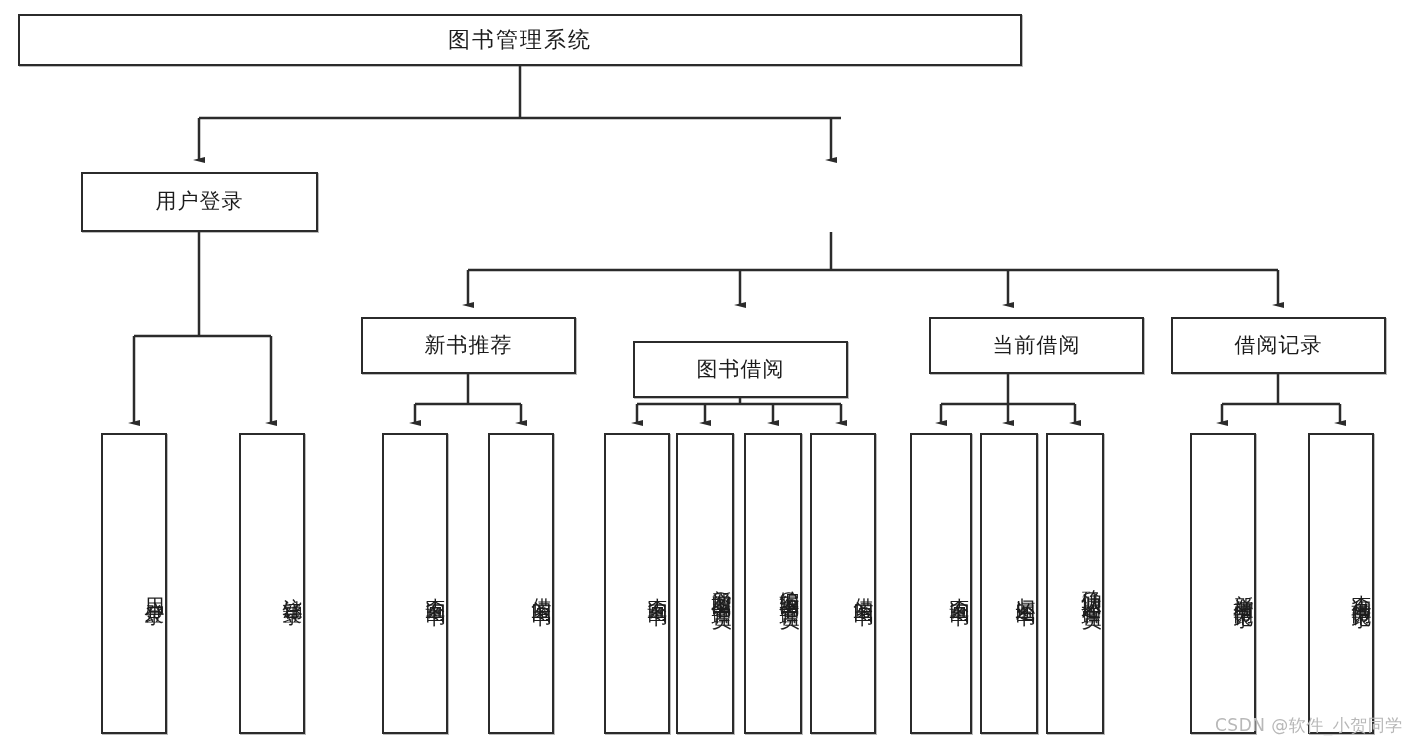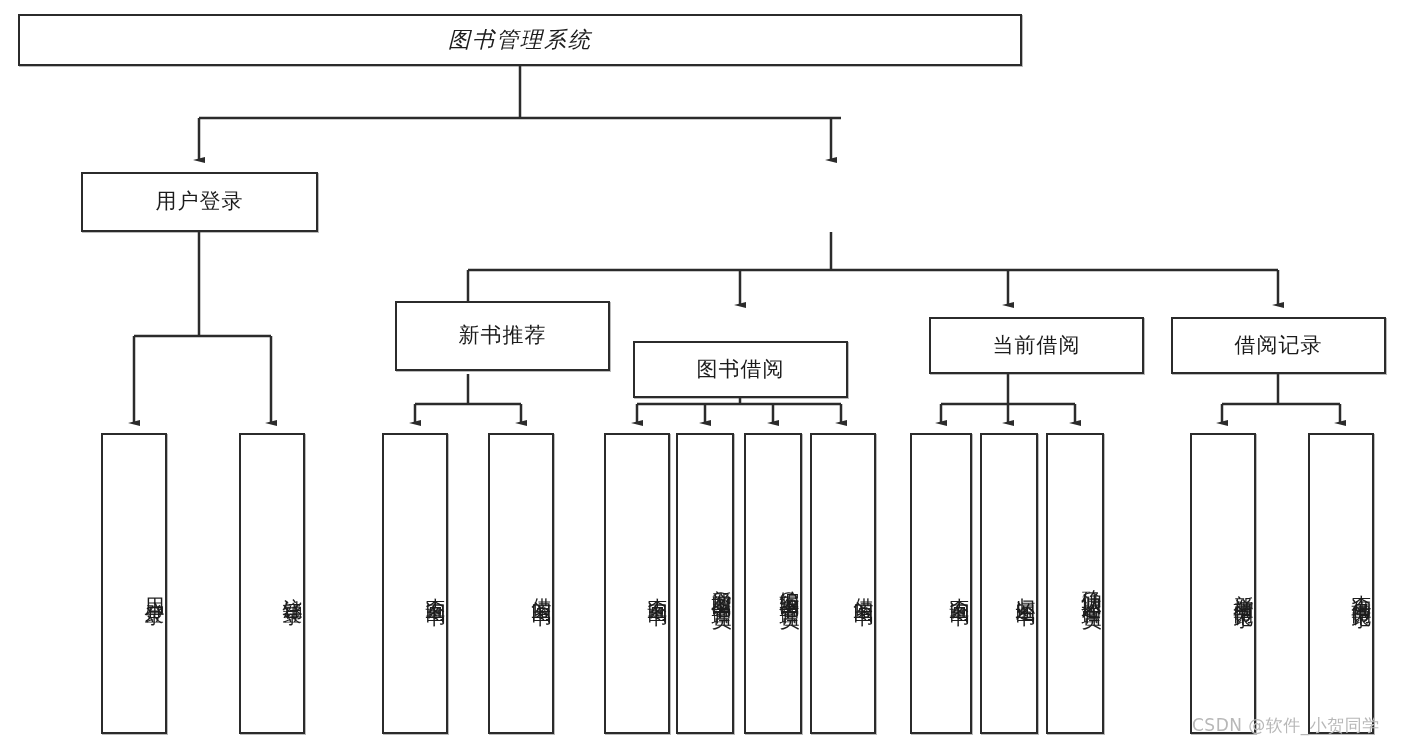--- a/index.html
+++ b/index.html
@@ -114,29 +114,29 @@
       <path d="M1008,404 L1008,423" marker-end="url(#arrow)"></path>
       <path d="M1075,404 L1075,423" marker-end="url(#arrow)"></path>
 
       <path d="M1278,374 L1278,404"></path>
       <path d="M1222,404 L1340,404"></path>
       <path d="M1222,404 L1222,423" marker-end="url(#arrow)"></path>
       <path d="M1340,404 L1340,423" marker-end="url(#arrow)"></path>
     </g>
   </svg>
 
-  <div class="node root" style="left:18px;top:14px;width:1004px;height:52px;font-style:italic;">
+  <div class="node root" style="left:18px;top:14px;width:1004px;height:52px;">
     <span>图书管理系统</span>
   </div>
 
   <div class="node h" style="left:81px;top:172px;width:237px;height:60px;">
     <span>用户登录</span>
   </div>
 
-  <div class="node h" style="left:361px;top:301px;width:215px;height:70px;margin-left:34px;">
+  <div class="node h" style="left:361px;top:317px;width:215px;height:57px;">
     <span>新书推荐</span>
   </div>
   <div class="node h" style="left:633px;top:317px;width:215px;height:57px;margin-top:24px;">
     <span>图书借阅</span>
   </div>
   <div class="node h" style="left:929px;top:317px;width:215px;height:57px;">
     <span>当前借阅</span>
   </div>
   <div class="node h" style="left:1171px;top:317px;width:215px;height:57px;">
     <span>借阅记录</span>
@@ -179,15 +179,15 @@
     <span class="vtxt">确认归还（管理员）</span>
   </div>
 
   <div class="node v" style="left:1190px;top:433px;width:66px;height:301px;">
     <span class="vtxt">新增借阅记录</span>
   </div>
   <div class="node v" style="left:1308px;top:433px;width:66px;height:301px;">
     <span class="vtxt">查询借阅记录</span>
   </div>
 
-  <div class="watermark" style="left:1192px;top:714px;">CSDN @软件_小贺同学</div>
+  <div class="watermark" style="left:1192px;top:714px;padding-left:23px;">CSDN @软件_小贺同学</div>
 
 </div>
 
 </body></html>

